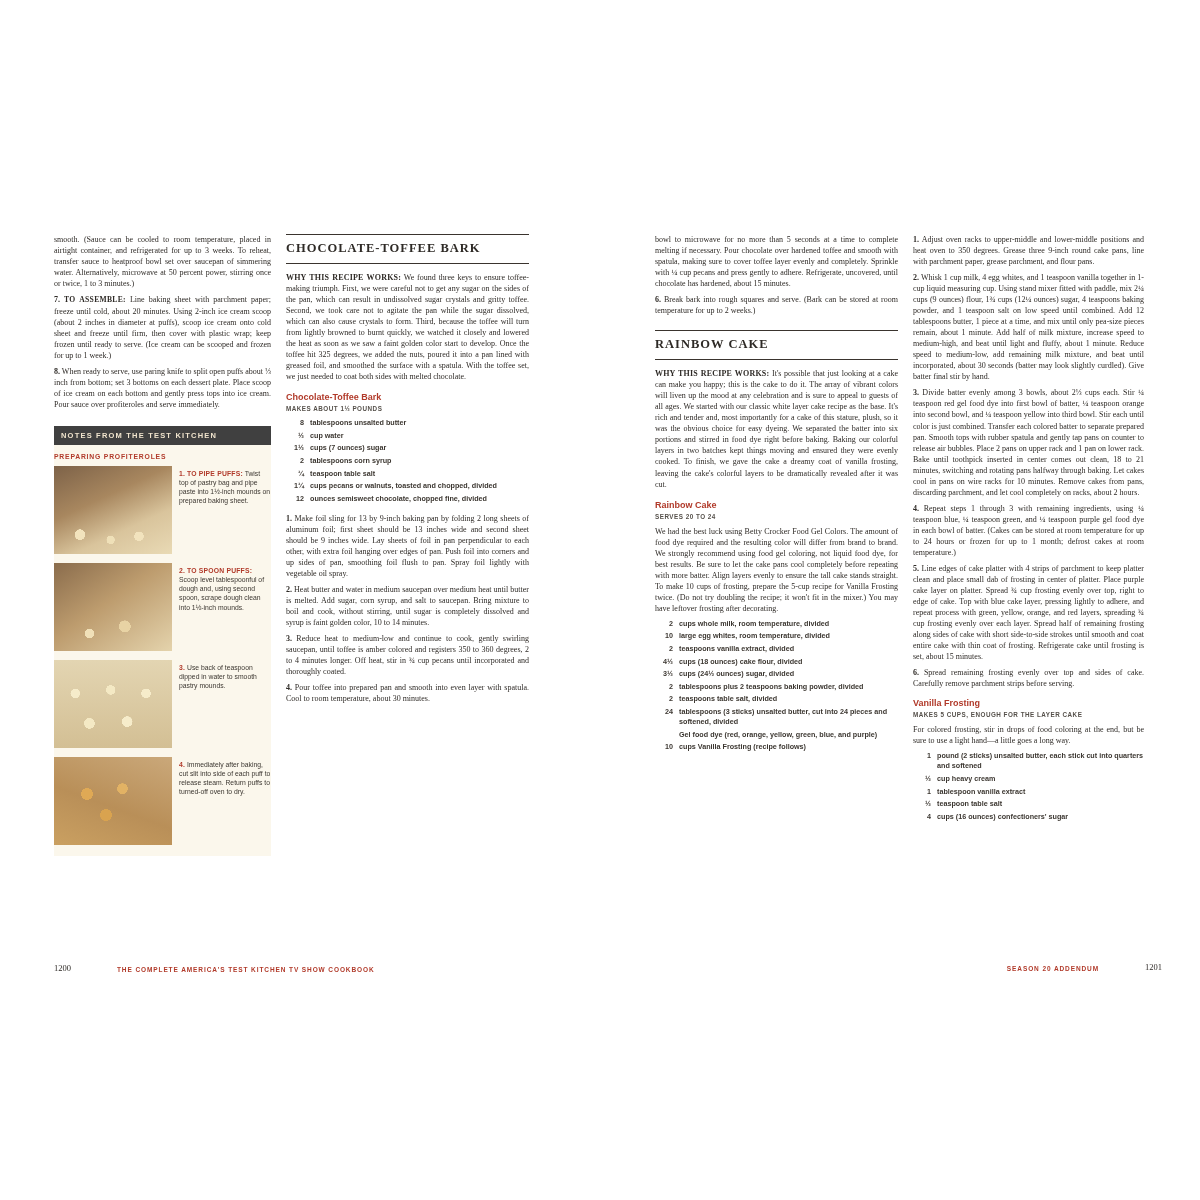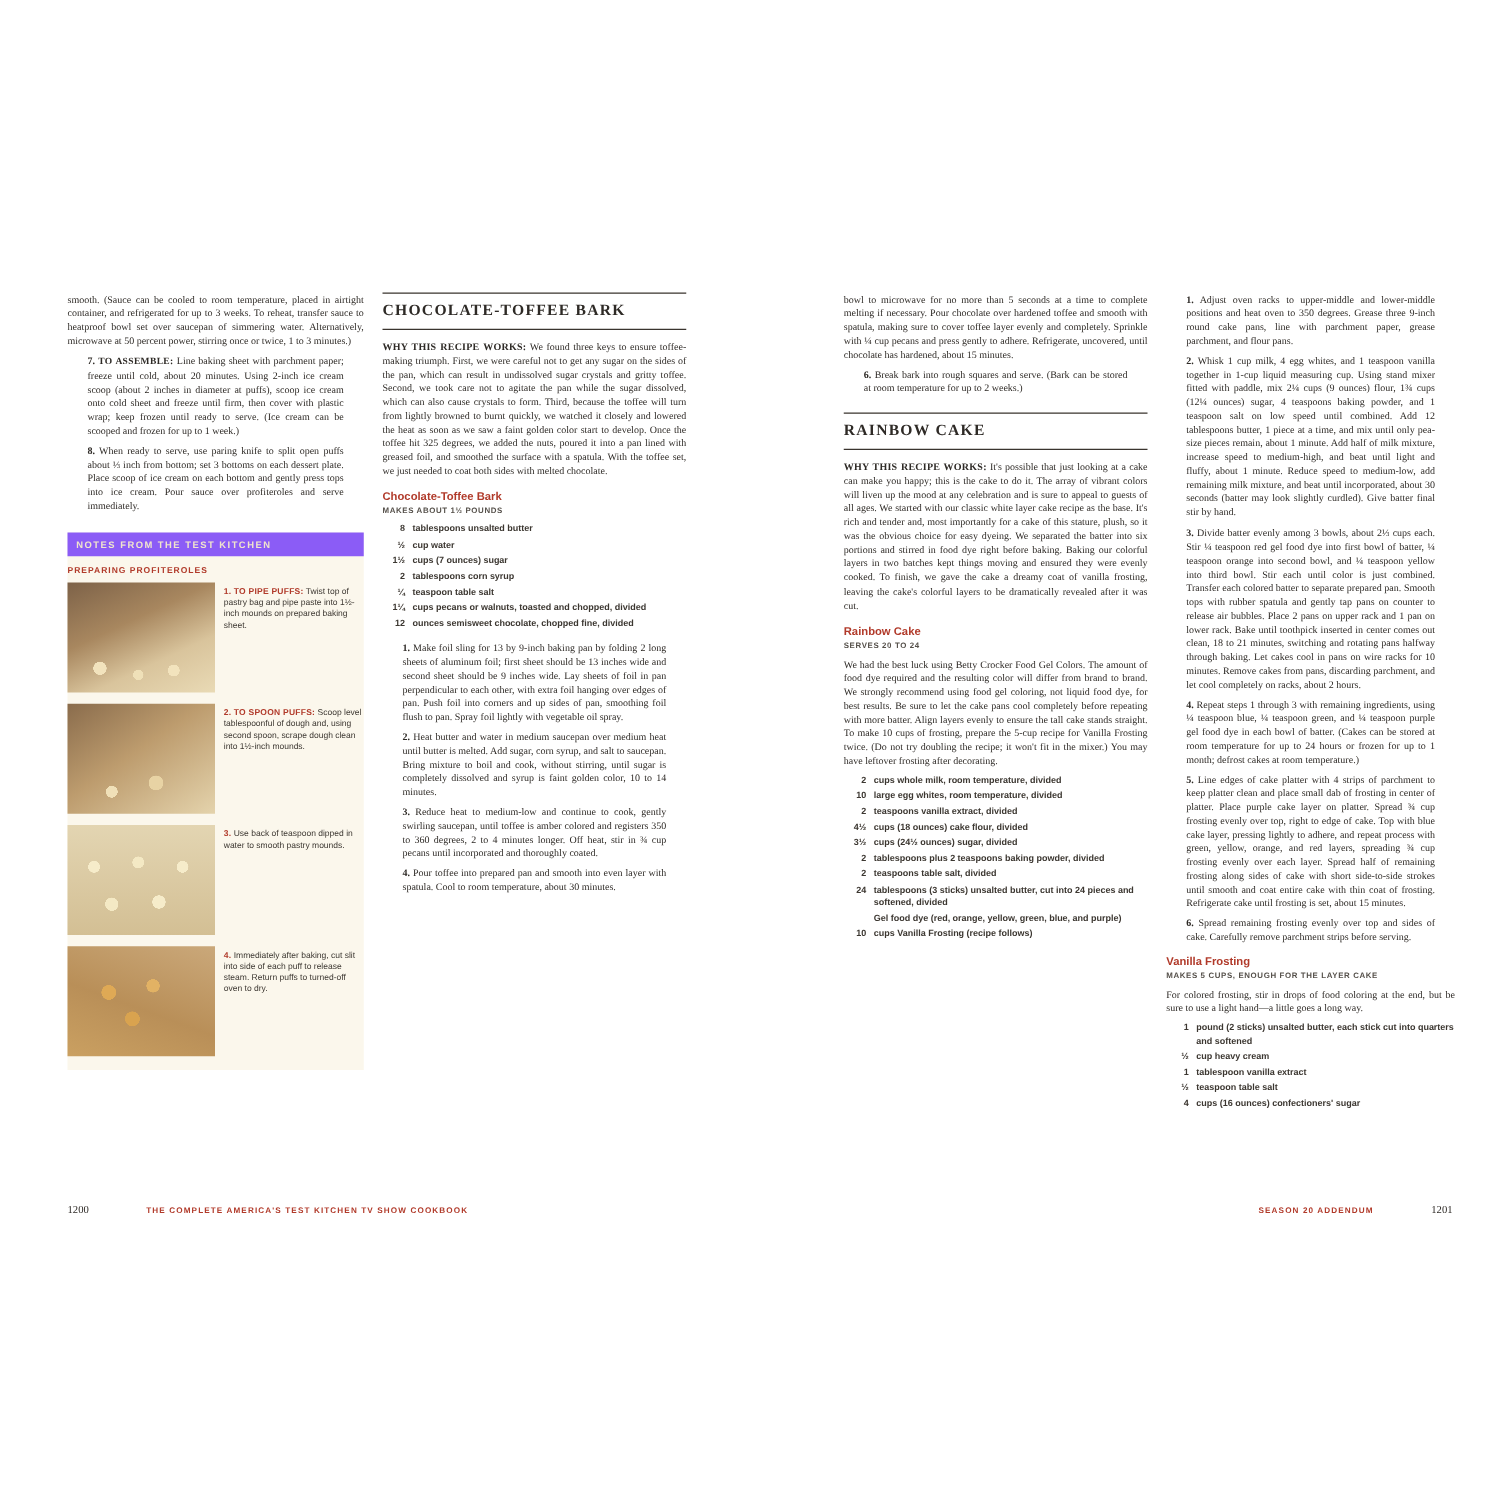--- a/index.html
+++ b/index.html
@@ -9,25 +9,25 @@
     background: #ffffff;
     font-family: "Liberation Serif", serif;
     color: #2e2a26;
     position: relative;
     overflow: hidden;
   }
   .spread { position: absolute; top: 234px; left: 54px; display: flex; }
   .page { display: flex; gap: 15px; }
   .page.left { margin-right: 126px; }
   .col { width: 243px; }
-  .col1 { width: 237px; }
+  .col1 { width: 217px; }
   .col4 { width: 231px; }
 
   .body-text { font-size: 8px; line-height: 1.38; text-align: justify; margin: 0 0 5px; }
-  .step { font-size: 8px; line-height: 1.38; text-align: justify; margin: 0 16px 5px; }
+  .step { font-size: 8px; line-height: 1.38; text-align: justify; margin: 0 0 5px; }
   .stepnum { font-weight: bold; }
   .step-lead { font-weight: bold; letter-spacing: 0.3px; font-size: 7.6px; }
 
   .main-title {
     font-size: 12.5px; font-weight: bold; letter-spacing: 1px;
     margin: 0 0 8px; padding: 6px 0 7px;
     border-top: 1.5px solid #3a342e; border-bottom: 1px solid #3a342e;
   }
   .mid-title { margin-top: 14px; }
   .why { font-size: 8px; line-height: 1.38; text-align: justify; margin: 0 0 10px; }
@@ -39,21 +39,21 @@
   .ingredients { margin: 5px 0 9px; }
   .ing-row {
     display: grid; grid-template-columns: 18px 1fr; column-gap: 6px;
     font-family: "Liberation Sans", sans-serif; font-size: 7.2px; font-weight: bold;
     line-height: 1.4; color: #3c3731; margin-bottom: 2.5px;
   }
   .ing-qty { text-align: right; }
 
   .notes-box { margin-top: 16px; background: #fbf7ec; padding-bottom: 2px; }
   .notes-header {
-    background: #8b5cf6; color: #f0e4cd;
+    background: #404040; color: #f0e4cd;
     font-family: "Liberation Sans", sans-serif; font-size: 7.5px; font-weight: bold;
     letter-spacing: 1.2px; padding: 5px 7px;
   }
   .notes-sub {
     color: #b13a2a; font-family: "Liberation Sans", sans-serif;
     font-size: 6.8px; font-weight: bold; letter-spacing: 0.8px; padding: 8px 0 6px;
   }
   .photo-row { display: flex; gap: 7px; margin-bottom: 9px; }
   .photo { width: 118px; height: 88px; flex: 0 0 auto; }
   .caption {

